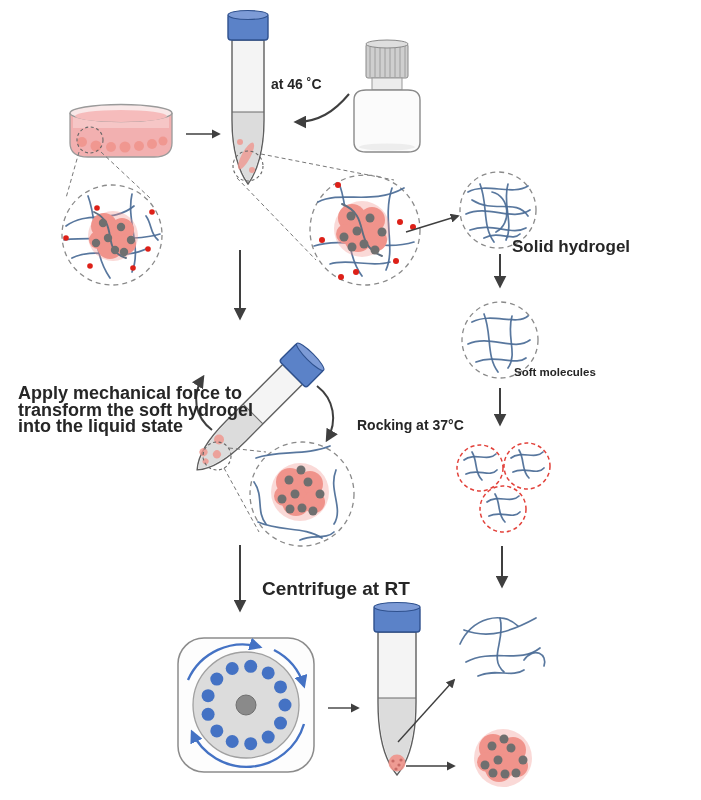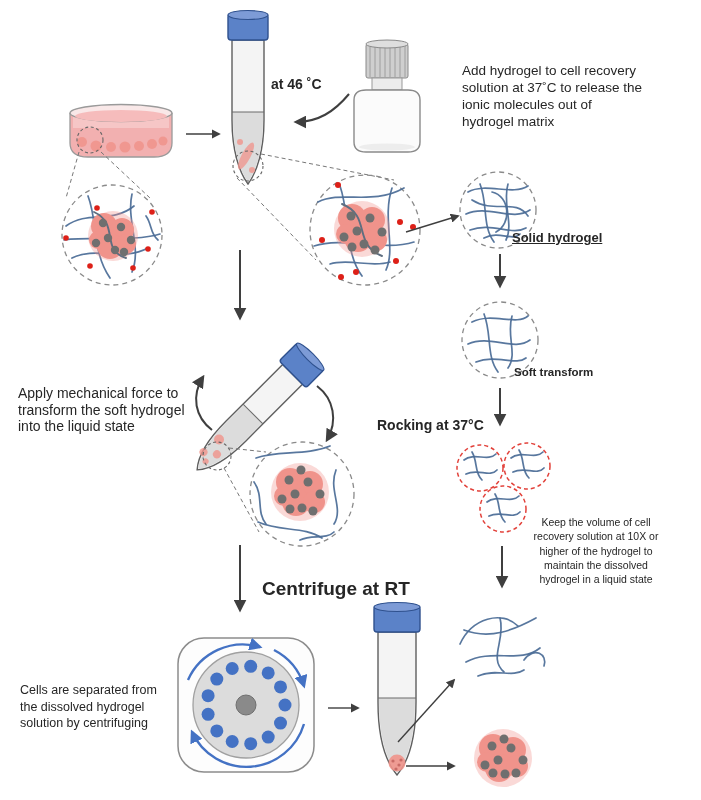--- a/index.html
+++ b/index.html
@@ -311,33 +311,21 @@
     <circle class="nucleus" cx="498" cy="760" r="4.5"></circle>
     <circle class="nucleus" cx="485" cy="765" r="4.5"></circle>
     <circle class="nucleus" cx="505" cy="774" r="4.5"></circle>
     <circle class="nucleus" cx="516" cy="773" r="4.5"></circle>
     <circle class="nucleus" cx="493" cy="773" r="4.5"></circle>
     <circle class="nucleus" cx="504" cy="739" r="4.5"></circle>
   </g>
 </svg>
 
 <div class="txt b" style="left:271px;top:76px;font-size:14px;">at 46 ˚C</div>
-<div class="txt" style="left:462px;top:62px;font-size:13.5px;line-height:17px;">Add hydrogel to cell recovery
-solution at 37˚C to release the
-ionic molecules out of
-hydrogel matrix</div>
-<div class="txt b" style="left:512px;top:230px;font-size:13px;text-decoration:underline;">Solid hydrogel</div>
-<div class="txt b" style="left:514px;top:366px;font-size:11.5px;">Soft transform</div>
-<div class="txt" style="left:18px;top:385px;font-size:14px;line-height:16.5px;">Apply mechanical force to
+<div class="txt b" style="left:512px;top:237px;font-size:17px;">Solid hydrogel</div>
+<div class="txt b" style="left:514px;top:366px;font-size:11.5px;">Soft molecules</div>
+<div class="txt" style="left:18px;top:385px;font-size:18px;line-height:16.5px;font-weight:bold;">Apply mechanical force to
 transform the soft hydrogel
 into the liquid state</div>
-<div class="txt b" style="left:357px;top:417px;font-size:14px;margin-left:20px;">Rocking at 37°C</div>
-<div class="txt" style="left:526px;top:515px;width:140px;text-align:center;font-size:10.5px;line-height:14.3px;">Keep the volume of cell
-recovery solution at 10X or
-higher of the hydrogel to
-maintain the dissolved
-hydrogel in a liquid state</div>
+<div class="txt b" style="left:357px;top:417px;font-size:14px;">Rocking at 37°C</div>
 <div class="txt b" style="left:262px;top:578px;font-size:19px;">Centrifuge at RT</div>
-<div class="txt" style="left:20px;top:682px;font-size:12.5px;line-height:16.5px;">Cells are separated from
-the dissolved hydrogel
-solution by centrifuging</div>
 
 </div>
 
 </body></html>

